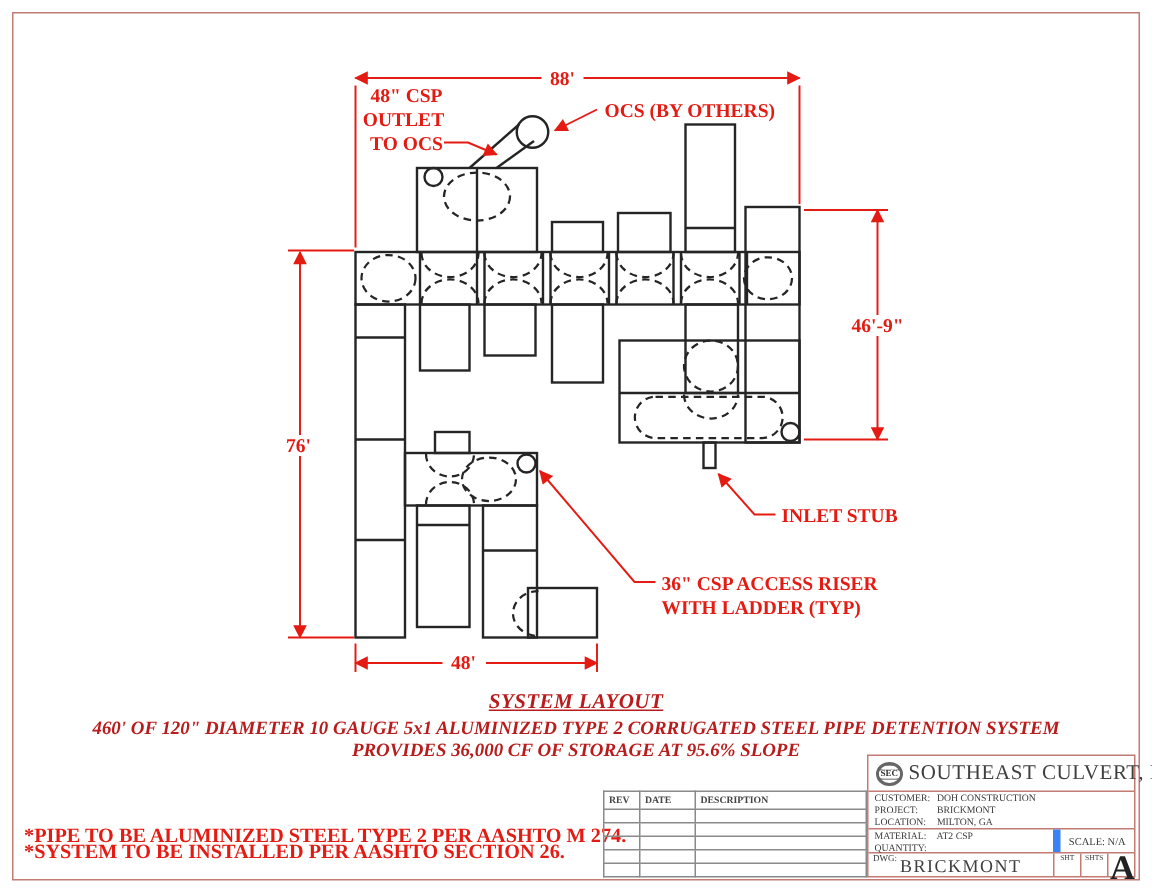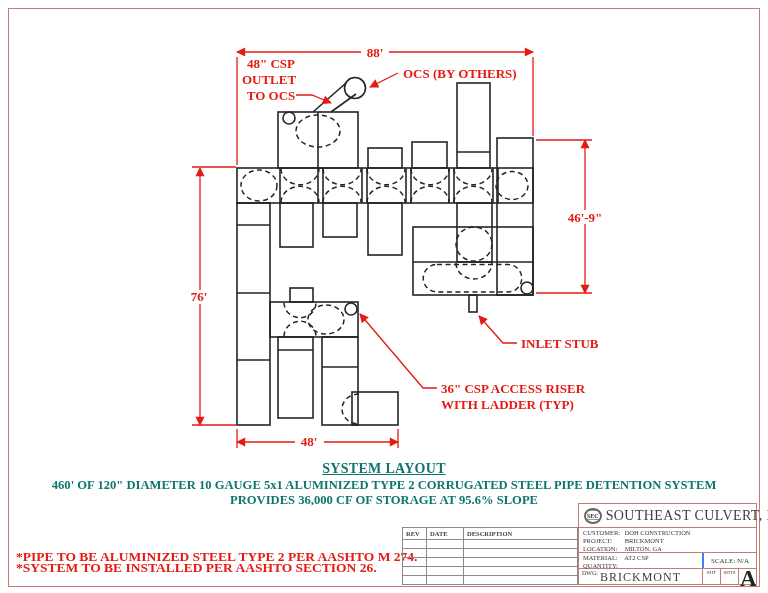--- a/index.html
+++ b/index.html
@@ -4,21 +4,21 @@
 <style>
   html,body{margin:0;padding:0;background:#fff;}
   #sheet{position:relative;width:768px;height:593px;background:#fff;overflow:hidden;
          font-family:"Liberation Serif",serif;}
   #page-border{position:absolute;left:8px;top:8px;width:750px;height:577px;
                border:1px solid #c47b74;pointer-events:none;}
   svg{position:absolute;left:0;top:0;}
   .red-text{fill:#e41b13;font-family:"Liberation Serif",serif;font-weight:bold;}
   .abs{position:absolute;}
   .center{left:0;width:768px;text-align:center;}
-  .title-red{color:#0f766e;font-weight:bold;}
+  .title-red{color:#b91c1c;font-weight:bold;font-style:italic;}
   #heading{top:461px;font-size:14px;text-decoration:underline;letter-spacing:.3px;}
   #tline1{top:478px;font-size:12.6px;}
   #tline2{top:493px;font-size:12.6px;}
   .note{left:16px;font-size:13.5px;color:#e41b13;font-weight:bold;text-align:right;}
   
   #revtable{position:absolute;left:402px;top:527px;width:176px;height:57px;
             border-collapse:collapse;table-layout:fixed;}
   #revtable th,#revtable td{border:1px solid #8a8a8a;font-size:6.5px;font-weight:bold;
             color:#444;text-align:left;padding:0 0 0 3px;vertical-align:top;line-height:11px;}
   #revtable td{height:8px;line-height:8px;}
@@ -30,21 +30,21 @@
   #tb-logo{width:26px;height:16px;border:2px solid #666;border-radius:50%;
            box-sizing:border-box;display:flex;align-items:center;justify-content:center;
            background:repeating-linear-gradient(180deg,#999 0 1px,#fff 1px 3px);}
   #tb-logo span{font-size:6px;font-weight:bold;color:#333;background:#fff;padding:0 1px;border-radius:4px;}
   #tb-company{font-size:14px;letter-spacing:.4px;margin-left:4px;white-space:nowrap;color:#3f3f3f;}
   #tb-info{height:25px;padding:1px 0 0 4px;}
   .tb-line{font-size:6.5px;line-height:8px;white-space:nowrap;}
   .tb-label{display:inline-block;width:40px;}
   #tb-mid{height:16px;display:flex;}
   #tb-matqty{flex:1;padding:1px 0 0 4px;box-sizing:border-box;}
-  #tb-scale{width:54px;border-left:2px solid #3b82f6;box-sizing:border-box;display:flex;
+  #tb-scale{width:54px;border-left:5px solid #3b82f6;box-sizing:border-box;display:flex;
             align-items:center;justify-content:center;font-size:7px;}
   #tb-bottom{height:15px;border-bottom:none;display:flex;}
   #tb-dwg{flex:1;position:relative;}
   #tb-dwg-label{position:absolute;left:3px;top:1px;font-size:6px;}
   #tb-dwg-value{position:absolute;left:0;right:0;top:1px;text-align:center;
                 font-size:12px;letter-spacing:1px;color:#3f3f3f;}
   #tb-sht-area{width:54px;border-left:1px solid #c47b74;box-sizing:border-box;display:flex;}
   .sht-cell{width:18px;border-right:1px solid #c47b74;box-sizing:border-box;
             font-size:5px;text-align:center;padding-top:1px;}
   #tb-rev{flex:1;position:relative;overflow:visible;}

